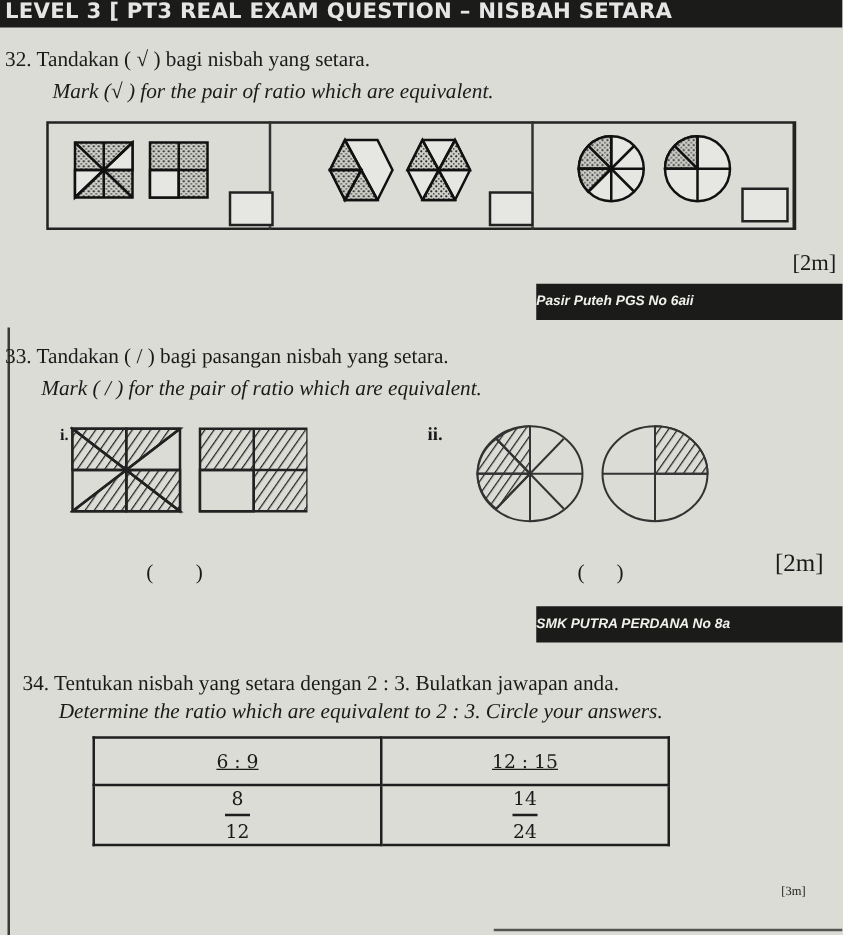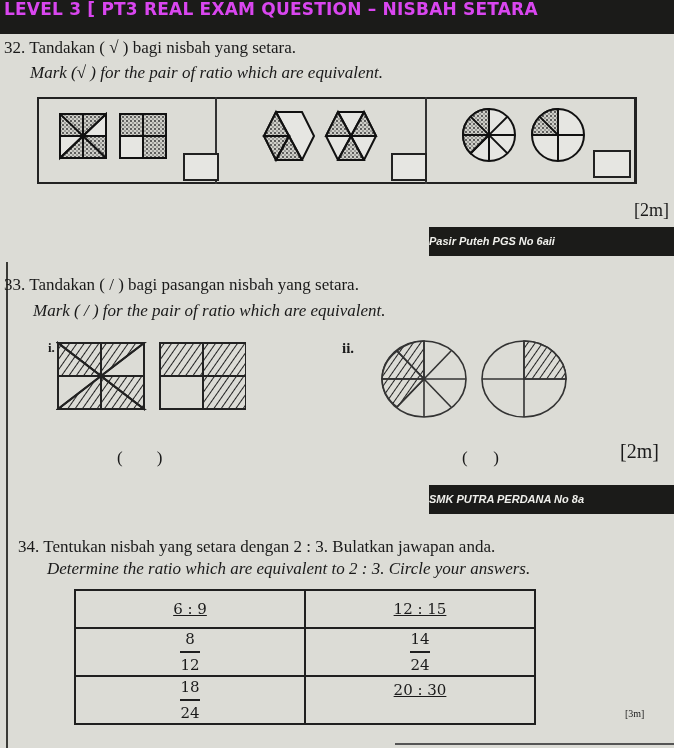--- a/index.html
+++ b/index.html
@@ -3,22 +3,22 @@
 <meta charset="utf-8">
 <style>
   html, body { margin:0; padding:0; }
   body {
     width:674px; height:748px; overflow:hidden; position:relative;
     background:#dcdcd6;
     font-family:"Liberation Serif", serif; color:#1a1a1a;
   }
   .abs { position:absolute; }
   .topbar {
-    left:0; top:0; width:674px; height:34px; background:#1b1b19;
-    color:#d946ef; font-family:"DejaVu Sans", sans-serif; font-weight:bold;
+    left:0; top:0; width:674px; height:22px; background:#1b1b19;
+    color:#e5e5e5; font-family:"DejaVu Sans", sans-serif; font-weight:bold;
     font-size:17px; line-height:18px; white-space:nowrap; overflow:hidden;
     padding-left:4px; box-sizing:border-box; letter-spacing:0.2px;
   }
   .qline { font-size:17px; white-space:nowrap; }
   .qline.it { font-style:italic; }
   .left-rule { left:6px; top:262px; width:2px; height:486px; background:#3a3a36; }
   .figbox { left:37px; top:97px; width:600px; height:87px; border:2px solid #222; border-right-width:3px; box-sizing:border-box; }
   .divider { top:97px; width:2px; height:87px; background:#333; }
   .ansbox { background:#e6e6e2; border:2px solid #222; box-sizing:border-box; }
   .marks { font-size:18px; }
@@ -35,21 +35,21 @@
   .frac { display:inline-flex; flex-direction:column; align-items:center; line-height:18px; }
   .frac .bar { width:20px; height:2px; background:#1f1f1f; margin:3px 0; }
   .bottom-rule { left:395px; top:743px; width:279px; height:2px; background:#555; }
 </style>
 </head>
 <body>
 
 <div class="abs topbar">LEVEL 3 [ PT3 REAL EXAM QUESTION – NISBAH SETARA</div>
 
 <div class="abs qline" style="left:4px;top:38px;text-align:right;">32. Tandakan ( √ ) bagi nisbah yang setara.</div>
-<div class="abs qline it" style="left:30px;top:63px;text-align:center;">Mark (√ ) for the pair of ratio which are equivalent.</div>
+<div class="abs qline it" style="left:42px;top:63px;text-align:center;">Mark (√ ) for the pair of ratio which are equivalent.</div>
 
 <div class="abs figbox"></div>
 <div class="abs divider" style="left:215px;"></div>
 <div class="abs divider" style="left:425px;"></div>
 
 <svg class="abs" style="left:58px;top:112px;" width="110" height="50">
   <defs>
     <pattern id="spk" width="4" height="4" patternUnits="userSpaceOnUse">
       <rect width="4" height="4" fill="#cfcfc9"></rect>
         <circle cx="1" cy="1" r="0.9" fill="#2a2a2a"></circle>
@@ -196,27 +196,17 @@
           </span>
     </td>
     <td>
       <span class="frac">
             <span>14</span>
             <span class="bar"></span>
             <span>24</span>
           </span>
     </td>
   </tr>
-  <tr style="height:48px;">
-    <td>
-      <span class="frac">
-            <span>18</span>
-            <span class="bar"></span>
-            <span>24</span>
-          </span>
-    </td>
-    <td style="padding-top:4px;">20 : 30</td>
-  </tr>
 </tbody>
   </table>
 
 <div class="abs" style="left:625px;top:708px;font-size:10px;">[3m]</div>
 <div class="abs bottom-rule"></div>
 
 </body></html>

